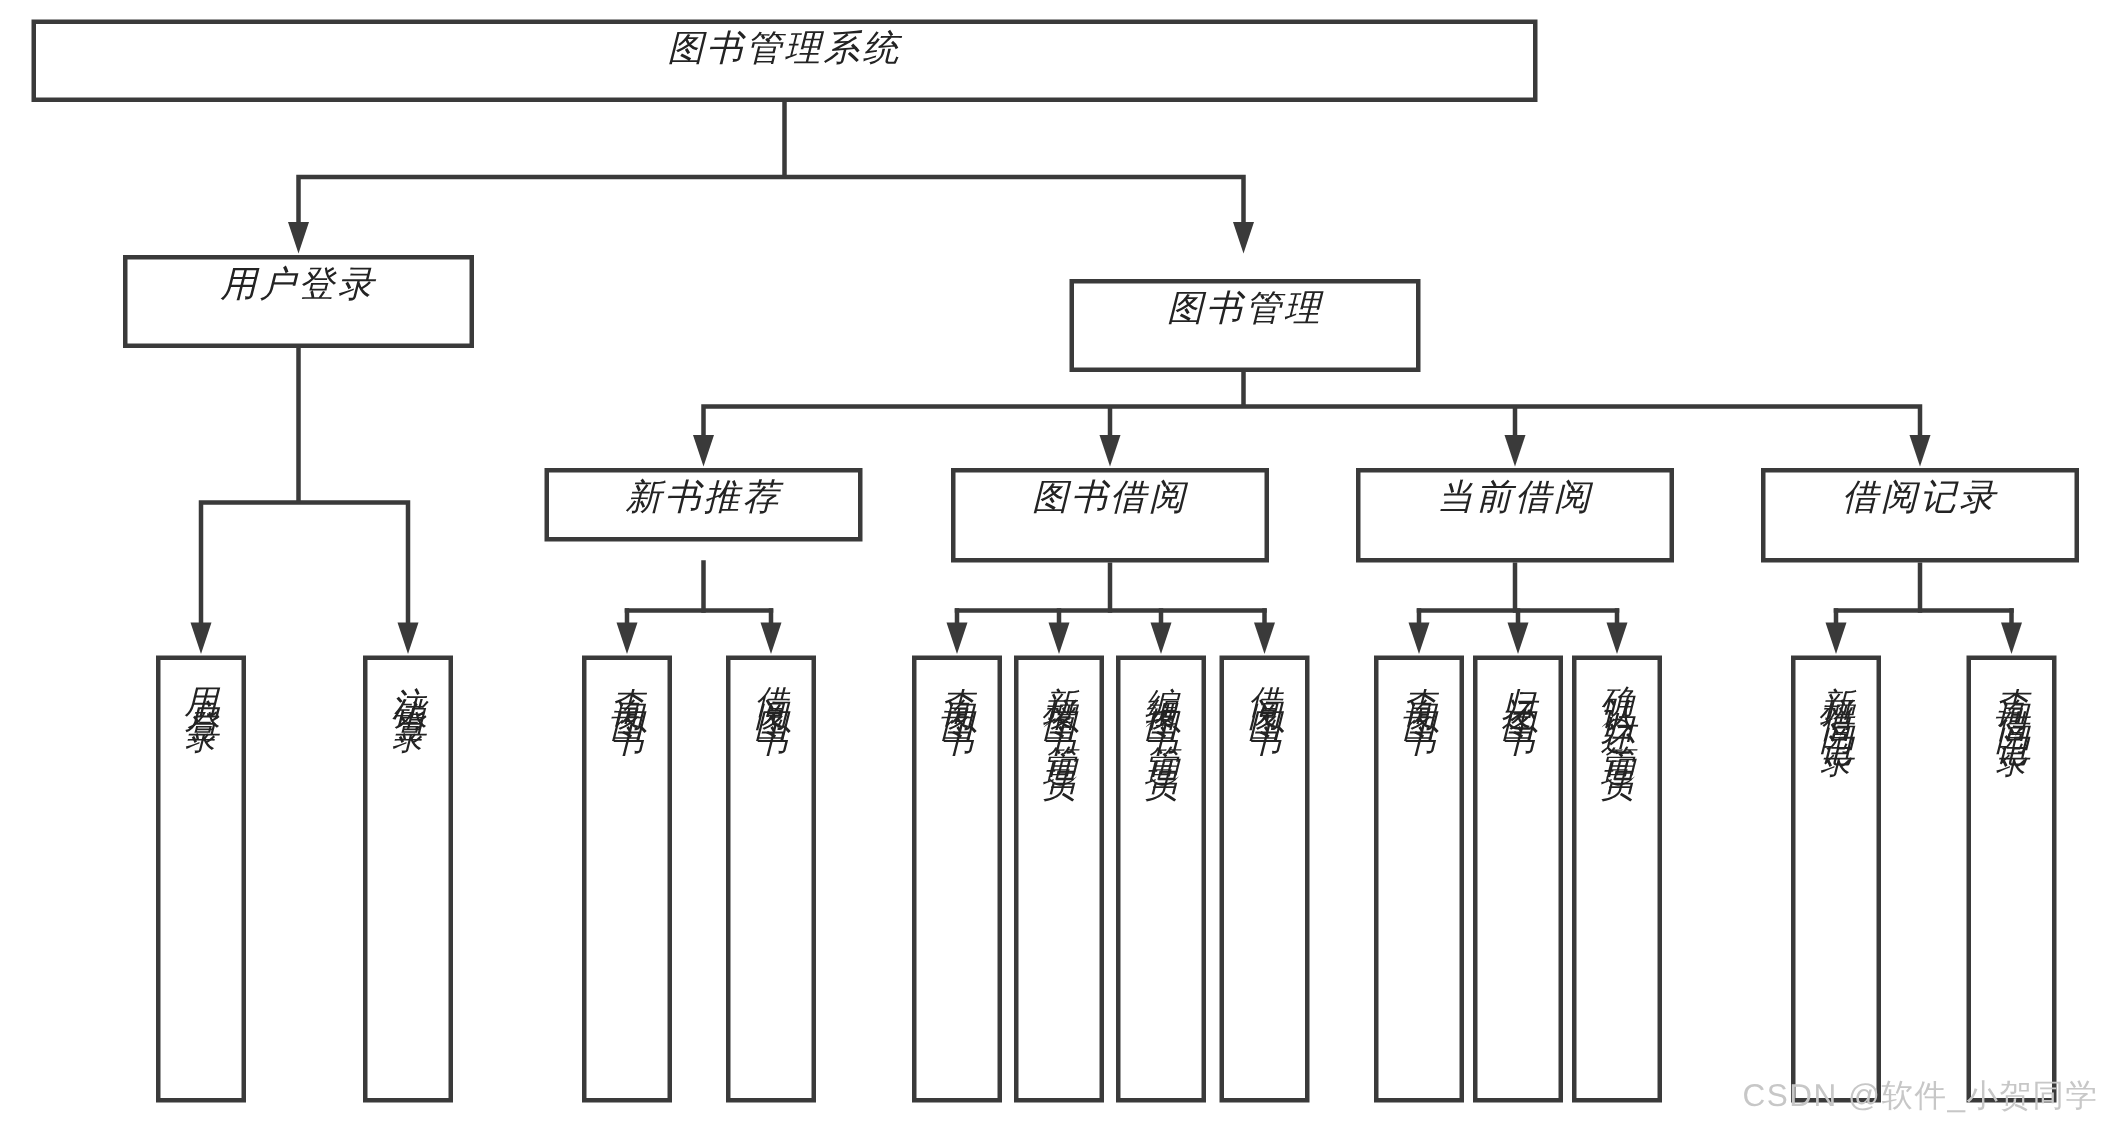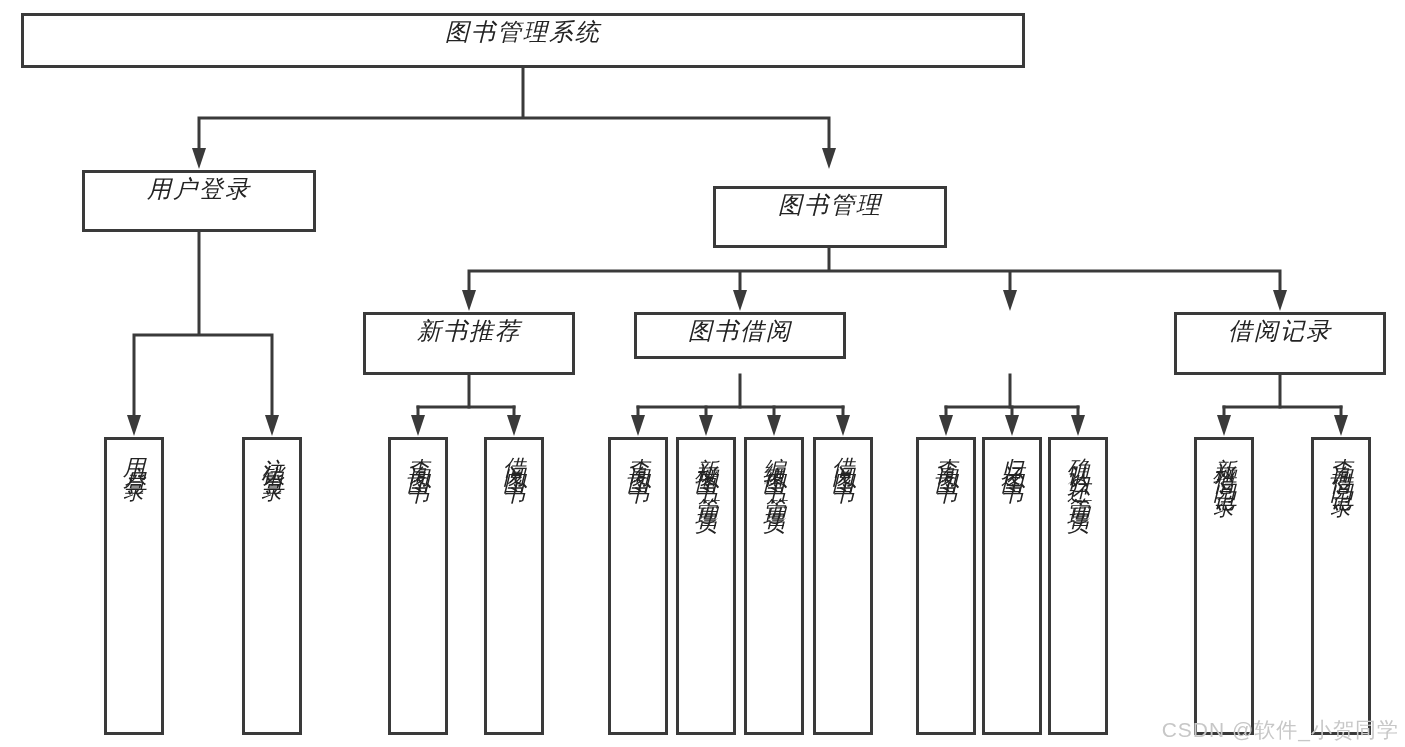--- a/index.html
+++ b/index.html
@@ -89,25 +89,28 @@
     <span>图书管理系统</span>
   </div>
 
   <div class="box hbox" style="left:82px;top:170px;width:234px;height:62px">
     <span>用户登录</span>
   </div>
   <div class="box hbox" style="left:713px;top:186px;width:234px;height:62px">
     <span>图书管理</span>
   </div>
 
-  <div class="box hbox" style="left:363px;top:312px;width:212px;height:63px">
+  <div class="box hbox" style="left:363px;top:312px;width:212px;height:49px">
     <span>新书推荐</span>
   </div>
-  <div class="box hbox" style="left:634px;top:312px;width:212px;height:47px">
+  <div class="box hbox" style="left:634px;top:312px;width:212px;height:63px">
     <span>图书借阅</span>
+  </div>
+  <div class="box hbox" style="left:904px;top:312px;width:212px;height:63px">
+    <span>当前借阅</span>
   </div>
   <div class="box hbox" style="left:1174px;top:312px;width:212px;height:63px">
     <span>借阅记录</span>
   </div>
 
   <div class="box leaf" style="left:104px;top:437px;width:60px;height:298px">
     <span>用户登录</span>
   </div>
   <div class="box leaf" style="left:242px;top:437px;width:60px;height:298px">
     <span>注销登录</span>

